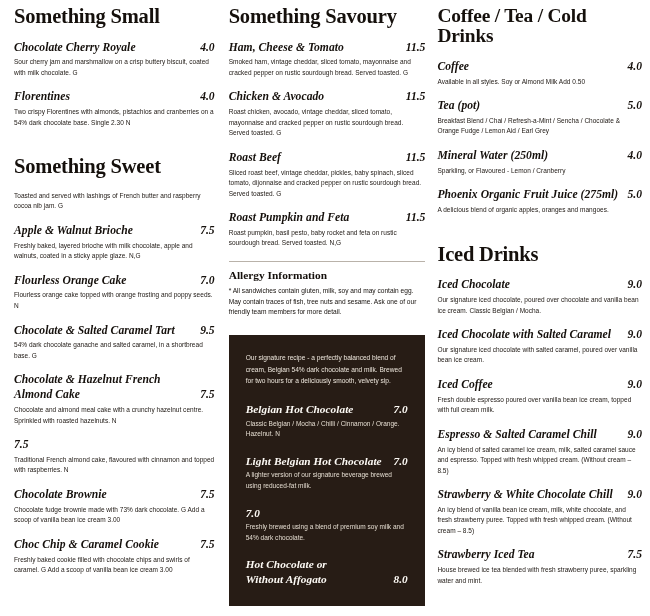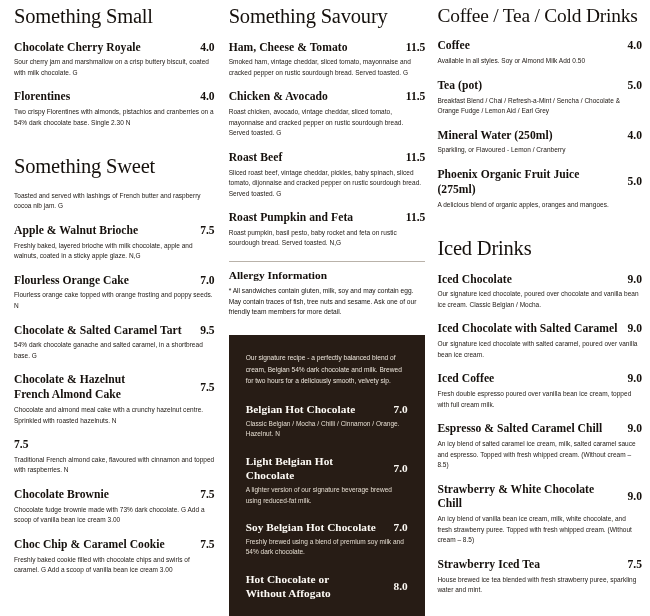--- a/index.html
+++ b/index.html
@@ -24,38 +24,39 @@
   }
   .col {
     box-sizing: border-box;
   }
   .col-1 { width: 218px; padding-right: 14px; }
   .col-2 { width: 208px; padding-right: 8px; }
   .col-3 { width: 212px; padding-left: 4px; }
 
   .section-title {
     font-family: "Liberation Serif", serif;
-    font-weight: normal;
+    font-weight: bold;
     font-size: 20.5px;
     letter-spacing: -0.2px;
     line-height: 1.05;
     margin: 0 0 13px 0;
     color: #15100c;
   }
   .section-title.tight { font-size: 19.4px; }
   .sec-gap { height: 16px; }
 
   .item {
     margin-bottom: 12px;
   }
   .item-head {
     display: flex;
-    align-items: center;
+    align-items: flex-end;
     justify-content: space-between;
-    gap: 10px;
+    gap: 3px;
+    font-style: italic;
   }
   .item-name {
     font-family: "Liberation Serif", serif;
     font-weight: bold;
     font-size: 11.6px;
     line-height: 1.28;
     color: #15100c;
     letter-spacing: 0.05px;
   }
   .item-price {
@@ -270,21 +271,20 @@
       <div class="hot-item">
         <div class="item-head">
           <span class="item-name">Light Belgian Hot Chocolate</span>
           <span class="item-price">7.0</span>
         </div>
         <div class="item-desc">A lighter version of our signature beverage brewed using reduced-fat milk.</div>
       </div>
 
       <div class="hot-item">
         <div class="item-head">
-          <span class="item-name">Soy Belgian Hot Chocolate</span>
           <span class="item-price">7.0</span>
         </div>
         <div class="item-desc">Freshly brewed using a blend of premium soy milk and 54% dark chocolate.</div>
       </div>
 
       <div class="hot-item">
         <div class="item-head">
           <span class="item-name" style="max-width:110px;">Hot Chocolate or Without Affogato</span>
           <span class="item-price">8.0</span>
         </div>

